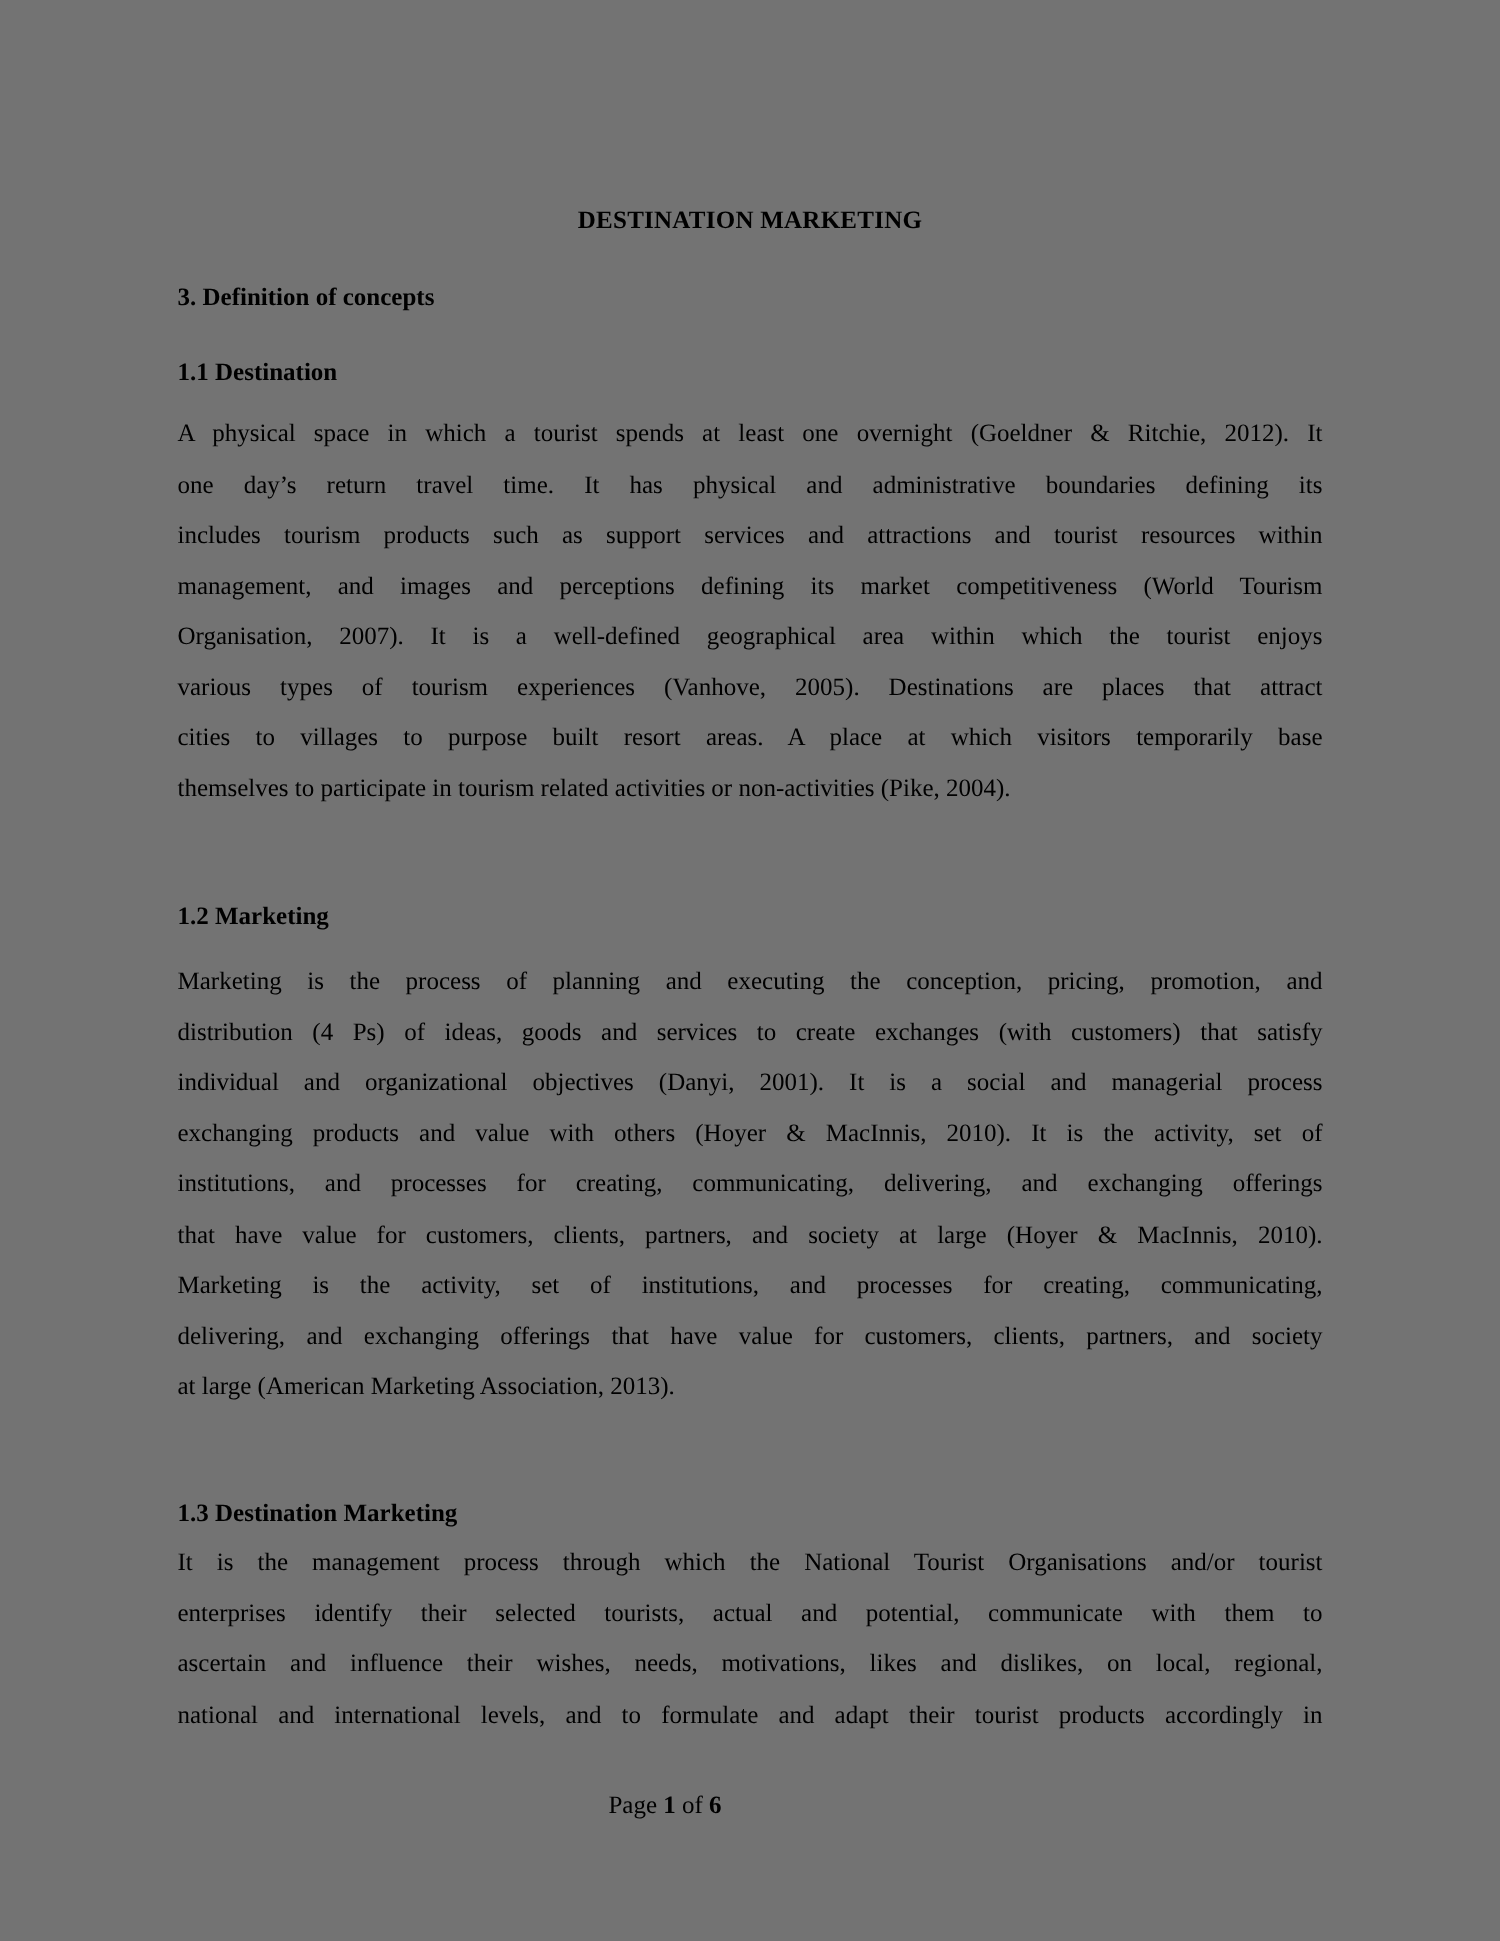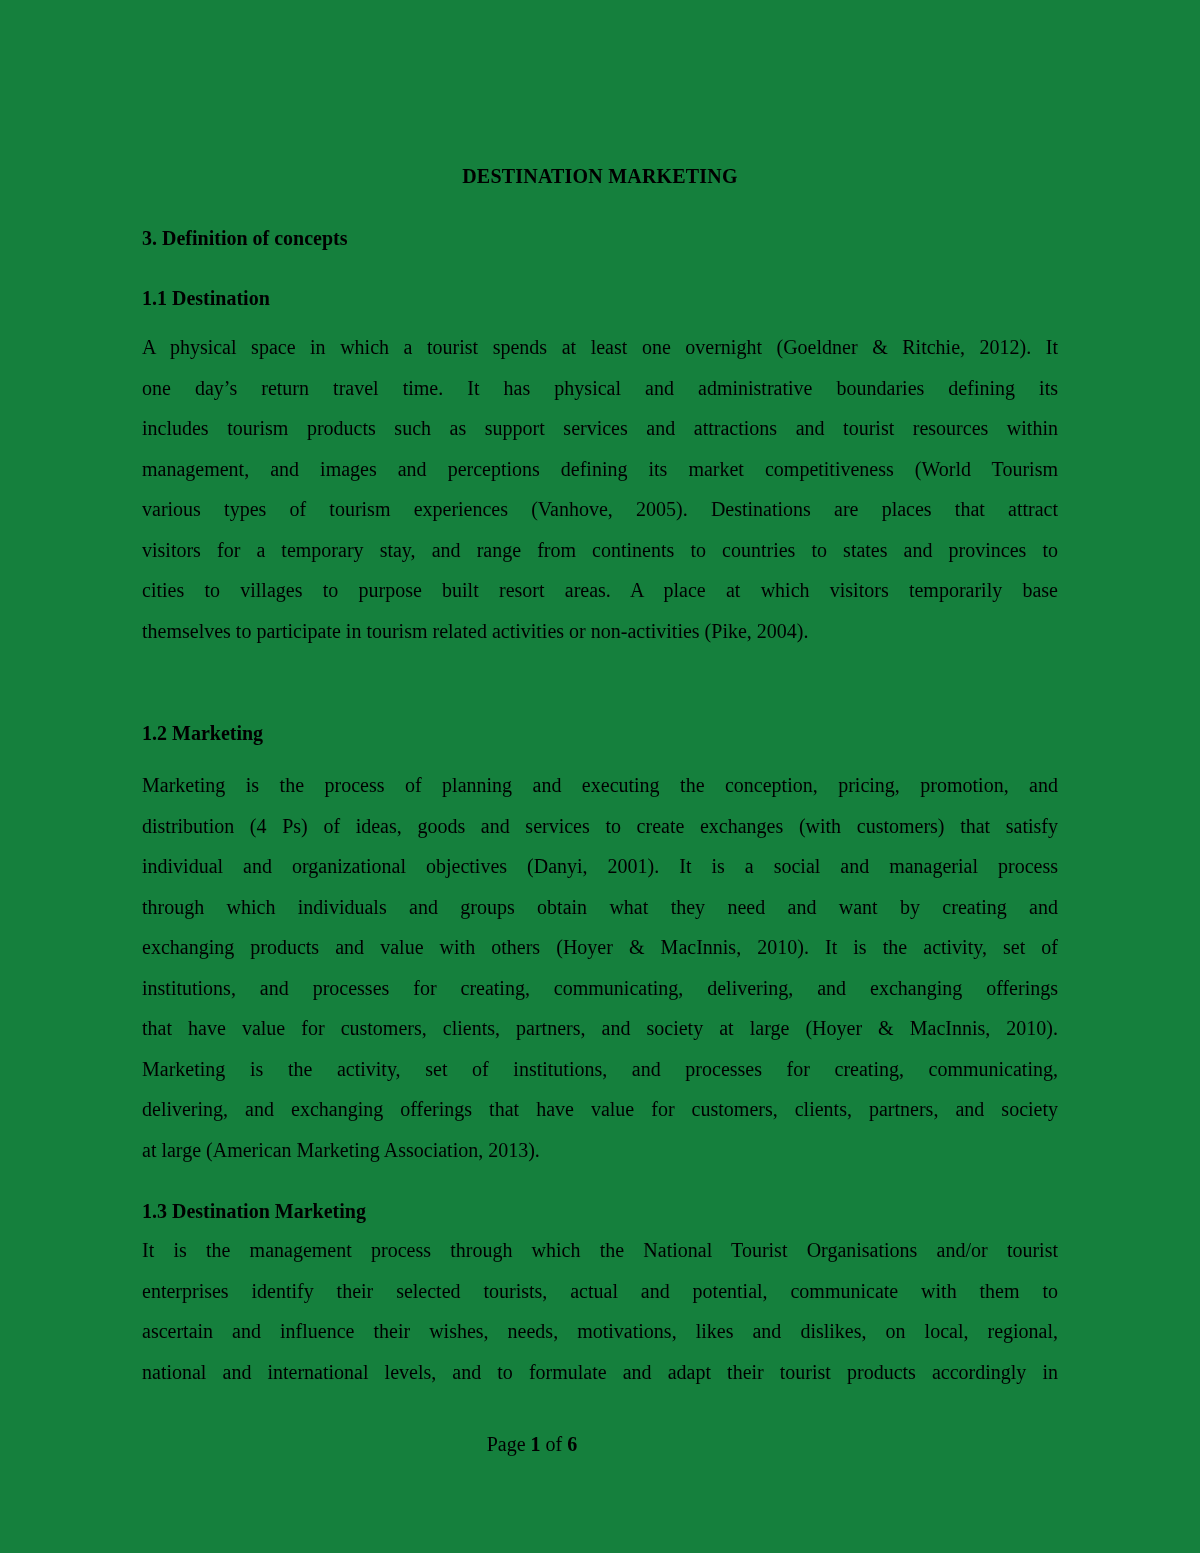--- a/index.html
+++ b/index.html
@@ -14,21 +14,21 @@
       overflow: hidden;
       font-family: "Liberation Serif", "DejaVu Serif", serif;
       color: #000000;
     }
     .page {
       position: absolute;
       left: 0;
       top: 0;
       width: 1200px;
       height: 1553px;
-      background: #15803d;
+      background: #737373;
     }
     .content {
       position: absolute;
       left: 142px;
       top: 160px;
       width: 916px;
     }
     .doc-title {
       position: absolute;
       left: 0;
@@ -89,33 +89,32 @@
 
     <div class="heading" style="top:62px;">3. Definition of concepts</div>
 
     <div class="heading" style="top:122px;">1.1 Destination</div>
 
     <div class="para" style="top:167px;">
       <span class="line">A physical space in which a tourist spends at least one overnight (Goeldner &amp; Ritchie, 2012). It</span>
       <span class="line">one day’s return travel time. It has physical and administrative boundaries defining its</span>
       <span class="line">includes tourism products such as support services and attractions and tourist resources within</span>
       <span class="line">management, and images and perceptions defining its market competitiveness (World Tourism</span>
+      <span class="line">Organisation, 2007).  It is a well-defined geographical area within which the tourist enjoys</span>
       <span class="line">various types of tourism experiences (Vanhove, 2005). Destinations are places that attract</span>
-      <span class="line">visitors for a temporary stay, and range from continents to countries to states and provinces to</span>
       <span class="line">cities to villages to purpose built resort areas. A place at which visitors temporarily base</span>
       <span class="line last">themselves to participate in tourism related activities or non-activities (Pike, 2004).</span>
     </div>
 
     <div class="heading" style="top:557px;">1.2 Marketing</div>
 
     <div class="para" style="top:605px;">
       <span class="line">Marketing is the process of planning and executing the conception, pricing, promotion, and</span>
       <span class="line">distribution (4 Ps) of ideas, goods and services to create exchanges (with customers) that satisfy</span>
       <span class="line">individual and organizational objectives (Danyi, 2001). It is a social and managerial process</span>
-      <span class="line">through which individuals and groups obtain what they need and want by creating and</span>
       <span class="line">exchanging products and value with others (Hoyer &amp; MacInnis, 2010). It is the activity, set of</span>
       <span class="line">institutions, and processes for creating, communicating, delivering, and exchanging offerings</span>
       <span class="line">that have value for customers, clients, partners, and society at large (Hoyer &amp; MacInnis, 2010).</span>
       <span class="line">Marketing is the activity, set of institutions, and processes for creating, communicating,</span>
       <span class="line">delivering, and exchanging offerings that have value for customers, clients, partners, and society</span>
       <span class="line last">at large (American Marketing Association, 2013).</span>
     </div>
 
     <div class="heading" style="top:1035px;">1.3 Destination Marketing</div>
 

